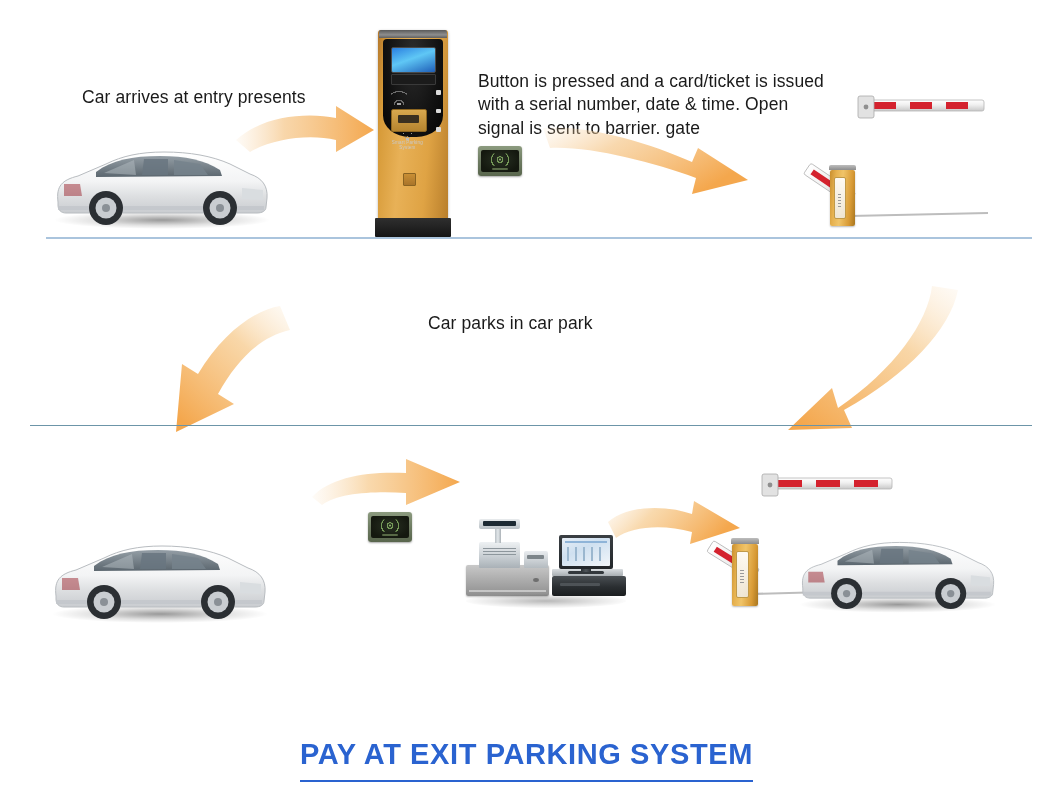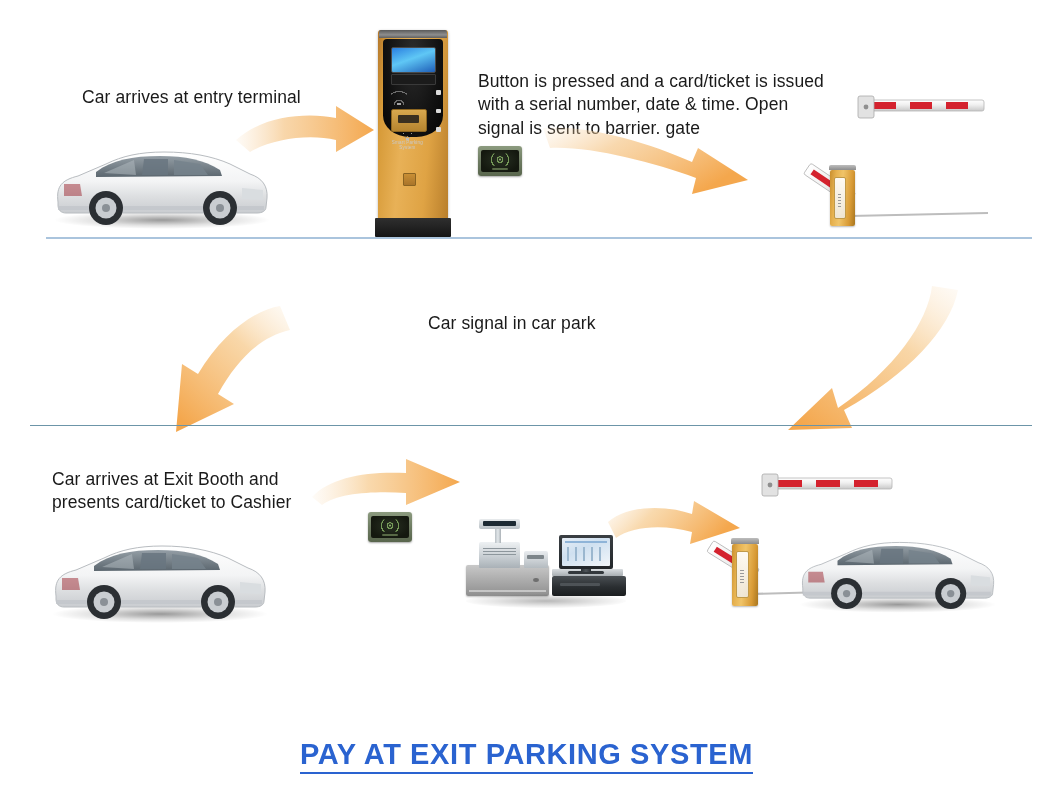--- a/index.html
+++ b/index.html
@@ -35,21 +35,21 @@
     text-align: center;
   }
   .title {
     display: inline-block;
     color: #2a63d0;
     font-size: 29px;
     font-weight: bold;
     letter-spacing: 0.6px;
     font-family: "Liberation Sans", sans-serif;
     border-bottom: 2.5px solid #2a63d0;
-    padding-bottom: 1px;
+    padding-bottom: 9px;
   }
 
   
   .divider { position: absolute; height: 0; }
   .divider.blue  { border-top: 2px solid #aac4dd; }
   .divider.teal  { border-top: 1.6px solid #6c95a8; }
 
   
   .arrow-svg { position: absolute; overflow: visible; }
 
@@ -275,21 +275,21 @@
     position:absolute;
     background: radial-gradient(ellipse at 50% 50%, rgba(0,0,0,.28) 0%, rgba(0,0,0,.10) 45%, rgba(0,0,0,0) 75%);
     border-radius: 50%;
   }
 </style>
 </head>
 <body>
 
 <div id="stage">
 
-  <div class="caption" style="left:82px; top:86px;">Car arrives at entry terminal</div>
+  <div class="caption" style="left:82px; top:86px;">Car arrives at entry presents</div>
 
   <div class="car" style="left:44px; top:128px; width:230px; height:104px;">
     <svg viewBox="0 0 230 104" width="230" height="104">
       <defs>
         <linearGradient id="carBody" x1="0" y1="0" x2="0" y2="1">
           <stop offset="0%" stop-color="#ffffff"></stop>
           <stop offset="48%" stop-color="#f3f4f5"></stop>
           <stop offset="74%" stop-color="#dcdee0"></stop>
           <stop offset="100%" stop-color="#c9ccd0"></stop>
         </linearGradient>
@@ -414,21 +414,21 @@
     </svg>
     <div class="barrier" style="left:12px; top:82px; width:25px; height:56px;">
       <div class="post"></div>
       <div class="cap"></div>
       <div class="post-window"></div>
     </div>
   </div>
 
   <div class="divider blue" style="left:46px; top:237px; width:986px;"></div>
 
-  <div class="caption" style="left:428px; top:312px;">Car signal in car park</div>
+  <div class="caption" style="left:428px; top:312px;">Car parks in car park</div>
 
   <div class="arrow-svg" style="left:104px; top:300px;">
     <svg width="200" height="146" viewBox="0 0 200 146">
       <defs>
         <linearGradient id="arrG3" x1="1" y1="0" x2="0.15" y2="1">
           <stop offset="0%" stop-color="#fbe6c9" stop-opacity="0.18"></stop>
           <stop offset="38%" stop-color="#f7cd93" stop-opacity="0.80"></stop>
           <stop offset="100%" stop-color="#f4a74d" stop-opacity="1"></stop>
         </linearGradient>
       </defs>
@@ -446,22 +446,20 @@
           <stop offset="100%" stop-color="#f4a74d" stop-opacity="1"></stop>
         </linearGradient>
       </defs>
       <path d="M150,4 C146,40 112,88 56,126 L50,106 L6,148 L70,146 L62,128
                C126,92 168,48 176,8 Z" fill="url(#arrG4)"></path>
     </svg>
   </div>
 
   <div class="divider teal" style="left:30px; top:425px; width:1002px;"></div>
 
-  <div class="caption" style="left:52px; top:468px; width:270px;">Car arrives at Exit Booth and
-presents card/ticket to Cashier</div>
 
   <div class="arrow-svg" style="left:308px; top:455px;">
     <svg width="160" height="54" viewBox="0 0 160 54">
       <defs>
         <linearGradient id="arrG5" x1="0" y1="0" x2="1" y2="0">
           <stop offset="0%" stop-color="#f9ddb8" stop-opacity="0.10"></stop>
           <stop offset="38%" stop-color="#f7cd93" stop-opacity="0.76"></stop>
           <stop offset="100%" stop-color="#f4a74d" stop-opacity="1"></stop>
         </linearGradient>
       </defs>

